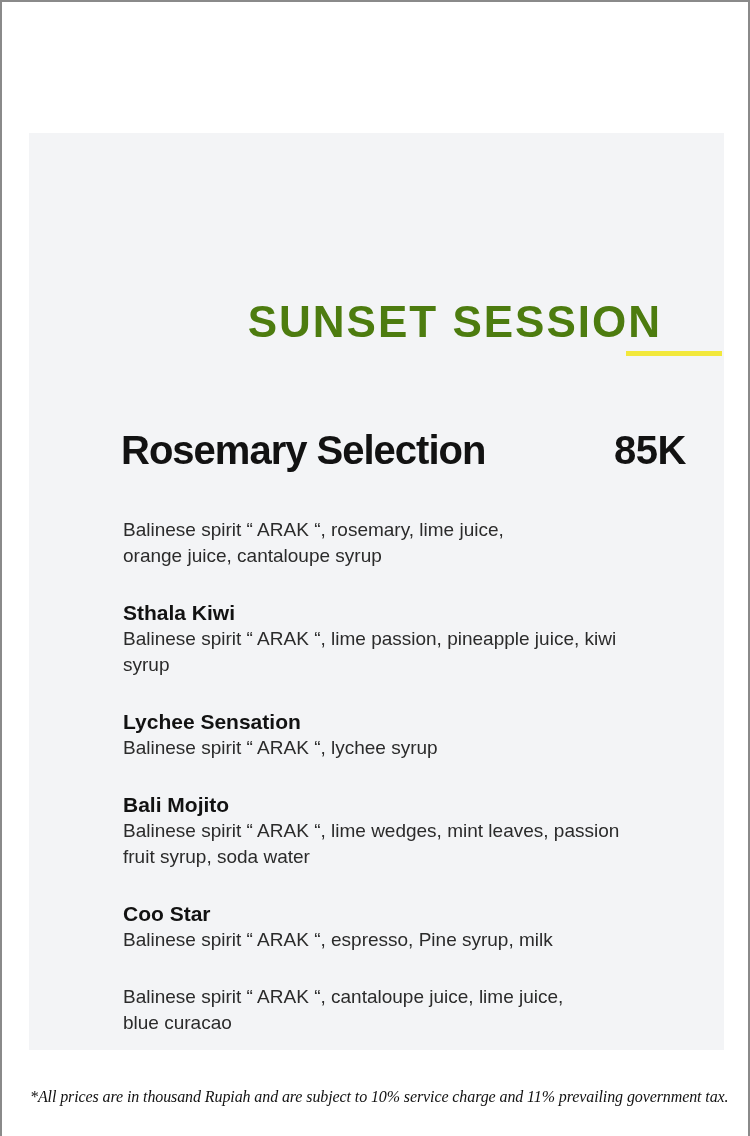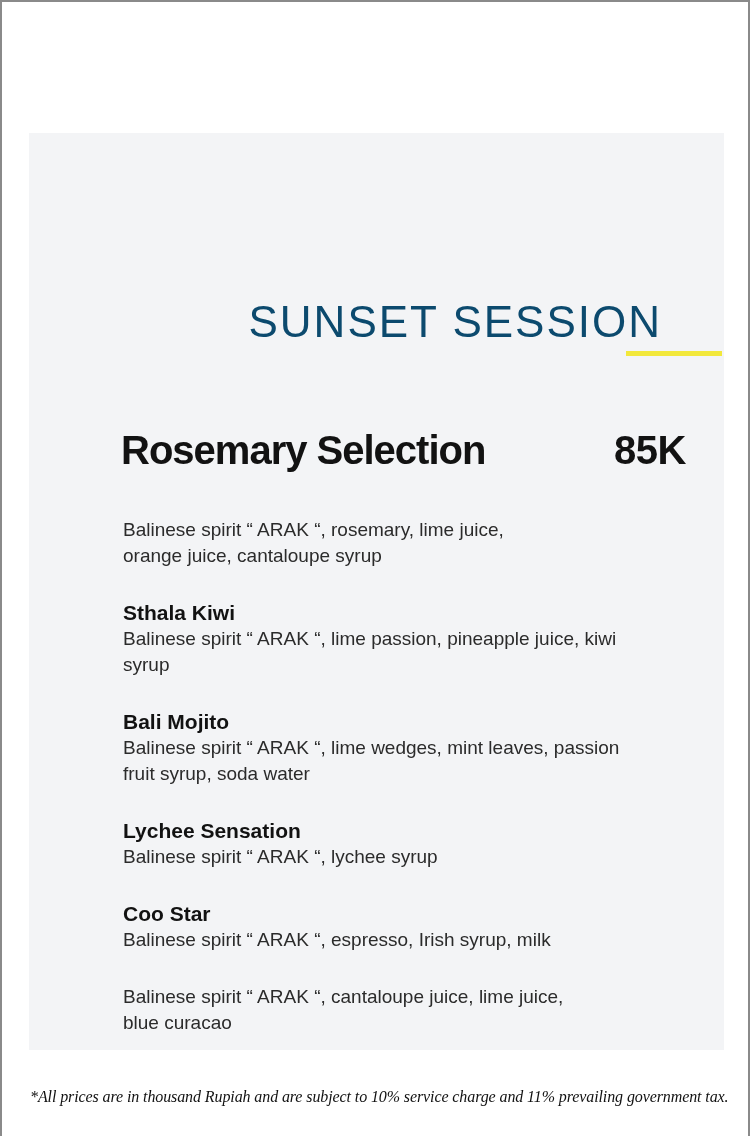--- a/index.html
+++ b/index.html
@@ -90,21 +90,21 @@
     white-space:nowrap;
   }
 </style>
 </head>
 <body>
 
 <div class="page">
 
   <div class="card" style="background: rgb(243, 244, 246);">
 
-    <div class="menu-title" style="color: #0c4a6e;">SUNSET SESSION</div>
+    <div class="menu-title" style="color: #4d7c0f; font-weight: bold;">SUNSET SESSION</div>
 
     <div class="title-underline" style="background: rgb(242, 232, 59);"></div>
 
     <div class="heading-row">
       <div class="section-heading">Rosemary Selection</div>
       <div class="section-price">85K</div>
     </div>
 
     <div class="items" id="cocktail-list">
   <div class="item">
@@ -112,33 +112,33 @@
 orange juice, cantaloupe syrup</div>
   </div>
 
   <div class="item">
     <div class="item-name">Sthala Kiwi</div>
     <div class="item-desc">Balinese spirit “ ARAK “, lime passion, pineapple juice, kiwi
 syrup</div>
   </div>
 
   <div class="item">
+    <div class="item-name">Lychee Sensation</div>
+    <div class="item-desc">Balinese spirit “ ARAK “, lychee syrup</div>
+  </div>
+
+  <div class="item">
     <div class="item-name">Bali Mojito</div>
     <div class="item-desc">Balinese spirit “ ARAK “, lime wedges, mint leaves, passion
 fruit syrup, soda water</div>
   </div>
 
   <div class="item">
-    <div class="item-name">Lychee Sensation</div>
-    <div class="item-desc">Balinese spirit “ ARAK “, lychee syrup</div>
-  </div>
-
-  <div class="item">
     <div class="item-name">Coo Star</div>
-    <div class="item-desc">Balinese spirit “ ARAK “, espresso, Irish syrup, milk</div>
+    <div class="item-desc">Balinese spirit “ ARAK “, espresso, Pine syrup, milk</div>
   </div>
 
   <div class="item">
     <div class="item-desc">Balinese spirit “ ARAK “, cantaloupe juice, lime juice,
 blue curacao</div>
   </div>
 </div>
 
   </div>
 

